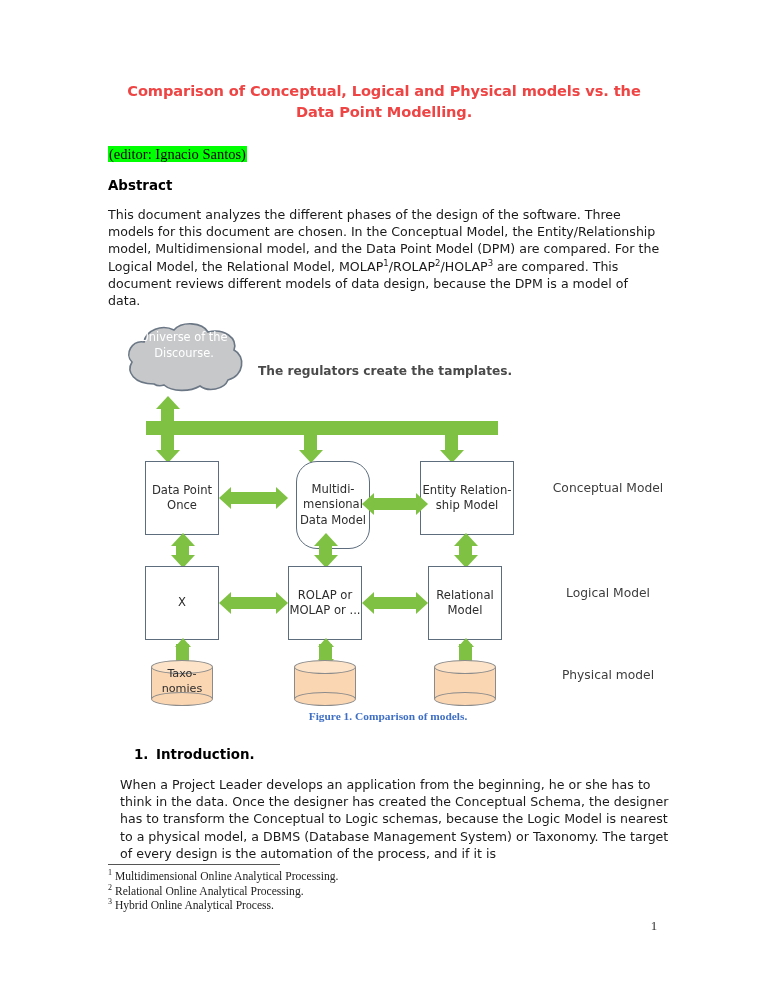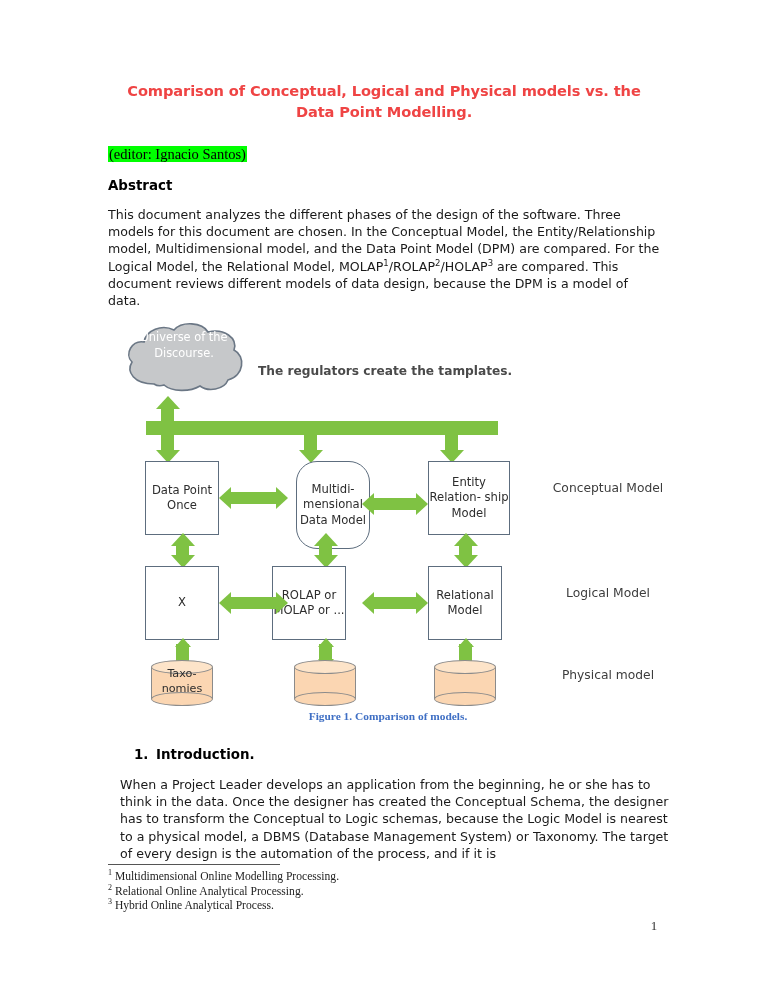--- a/index.html
+++ b/index.html
@@ -246,21 +246,21 @@
     <div class="ah-down" style="left:331.5px;top:128px;"></div>
 
     <div class="nbox" style="left:37px;top:139px;width:74px;height:74px;">
       <span>Data Point Once</span>
     </div>
 
     <div class="nbox" style="left:188px;top:139px;width:74px;height:88px;border-radius:21px;">
       <span>Multidi- mensional Data Model</span>
     </div>
 
-    <div class="nbox" style="left:320px;top:139px;width:82px;height:74px;">
+    <div class="nbox" style="left:312px;top:139px;width:94px;height:74px;">
       <span>Entity Relation- ship Model</span>
     </div>
 
     <div class="g" style="position:absolute;left:123px;top:170px;width:45px;height:12px;"></div>
     <div class="ah-left" style="left:111px;top:165px;"></div>
     <div class="ah-right" style="left:168px;top:165px;"></div>
 
     <div class="g" style="position:absolute;left:266px;top:176px;width:42px;height:12px;"></div>
     <div class="ah-left" style="left:254px;top:171px;"></div>
     <div class="ah-right" style="left:308px;top:171px;"></div>
@@ -274,21 +274,21 @@
     <div class="ah-down" style="left:205.5px;top:233px;"></div>
 
     <div class="stem g" style="left:351px;top:221px;height:14px;"></div>
     <div class="ah-up" style="left:345.5px;top:211px;"></div>
     <div class="ah-down" style="left:345.5px;top:233px;"></div>
 
     <div class="nbox" style="left:37px;top:244px;width:74px;height:74px;">
       <span>X</span>
     </div>
 
-    <div class="nbox" style="left:164px;top:244px;width:74px;height:74px;">
+    <div class="nbox" style="left:180px;top:244px;width:74px;height:74px;">
       <span>ROLAP or MOLAP or ...</span>
     </div>
 
     <div class="nbox" style="left:320px;top:244px;width:74px;height:74px;">
       <span>Relational Model</span>
     </div>
 
     <div class="g" style="position:absolute;left:123px;top:275px;width:45px;height:12px;"></div>
     <div class="ah-left" style="left:111px;top:270px;"></div>
     <div class="ah-right" style="left:168px;top:270px;"></div>
@@ -344,21 +344,21 @@
 
   <div class="sec-heading">
     <span class="sec-num">1.</span><span>Introduction.</span>
   </div>
 
   <div class="intro-body">When a Project Leader develops an application from the beginning, he or she has to think in the data. Once the designer has created the Conceptual Schema, the designer has to transform the Conceptual to Logic schemas, because the Logic Model is nearest to a physical model, a DBMS (Database Management System) or Taxonomy. The target of every design is the automation of the process, and if it is</div>
 
   <div class="fn-rule"></div>
 
   <div class="footnotes">
-    <div><sup>1</sup><span> Multidimensional Online Modelling Processing.</span></div>
+    <div><sup>1</sup><span> Multidimensional Online Analytical Processing.</span></div>
     <div><sup>2</sup><span> Relational Online Analytical Processing.</span></div>
     <div><sup>3</sup><span> Hybrid Online Analytical Process.</span></div>
   </div>
 
   <div class="page-num">
     <span>1</span>
   </div>
 
 </div>
 

